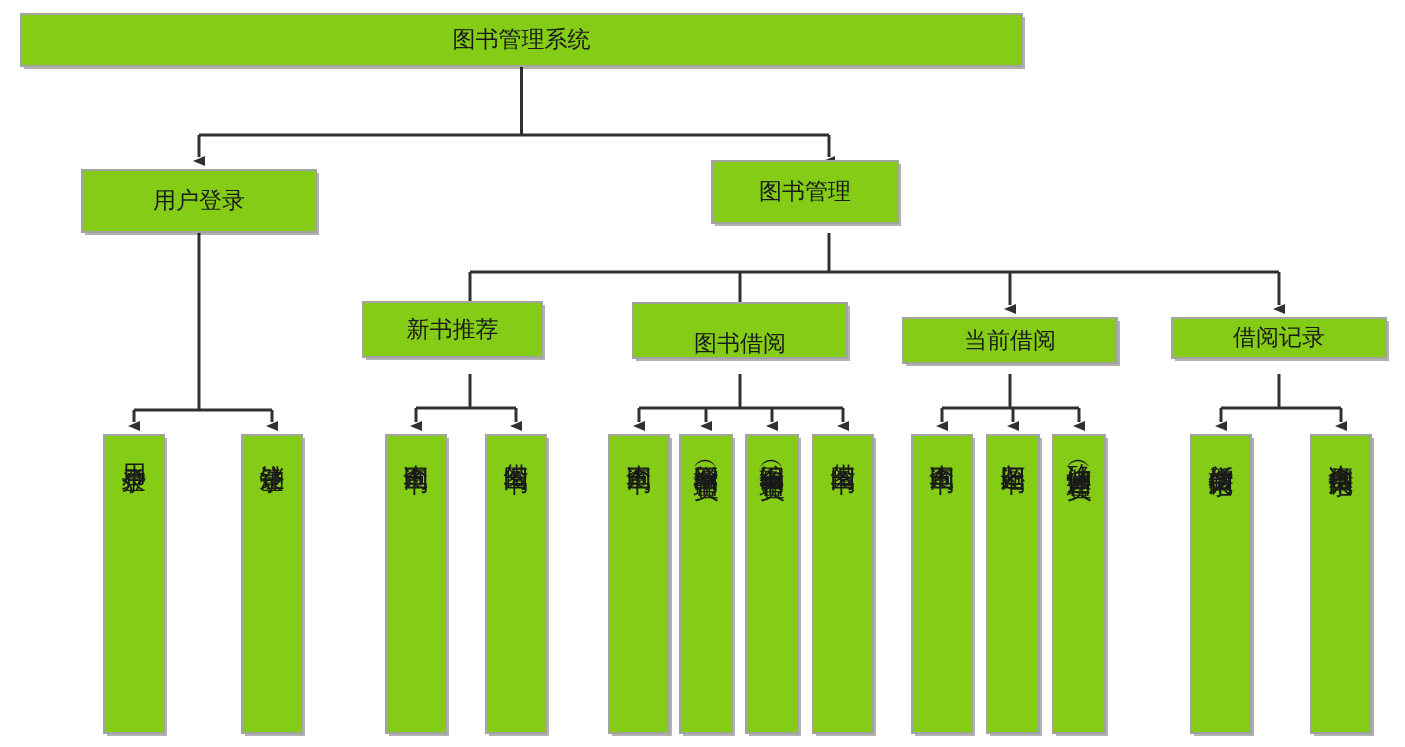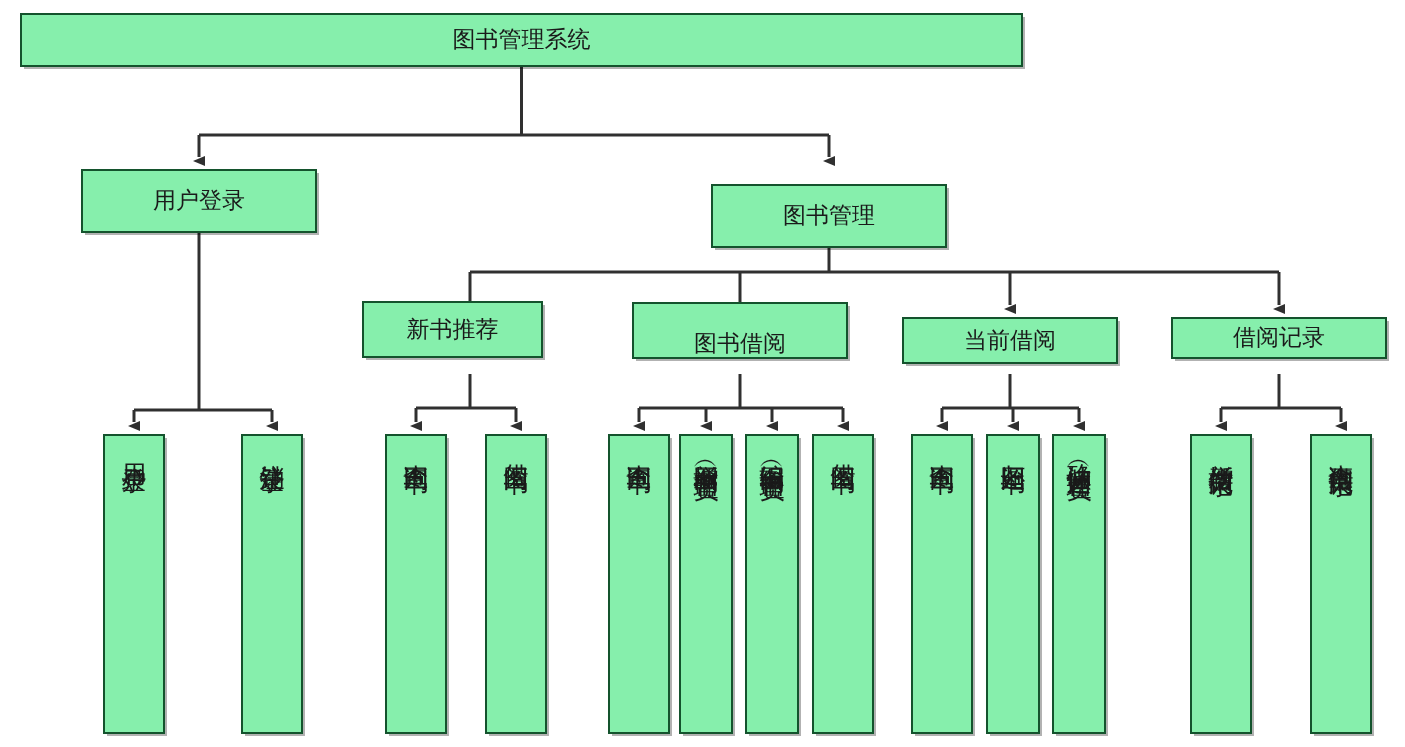--- a/index.html
+++ b/index.html
@@ -22,22 +22,22 @@
     position: absolute;
     left: 0;
     top: 0;
     width: 1405px;
     height: 747px;
     pointer-events: none;
   }
   .node {
     position: absolute;
     box-sizing: border-box;
-    background: #86efac;
-    border: 2px solid #14532d;
+    background: #84cc16;
+    border: 2px solid #a3a3a3;
     box-shadow: 3px 3px 0 -1px rgba(0,0,0,0.30);
     display: flex;
     align-items: center;
     justify-content: center;
     color: #1a1a1a;
     z-index: 2;
   }
   .node .label {
     display: block;
     text-align: center;
@@ -117,21 +117,21 @@
       </g>
   </svg>
 
   <div id="nodes-layer">
       <div class="node horiz" style="left: 20px; top: 13px; width: 1003px; height: 54px;">
         <span class="label">图书管理系统</span>
       </div>
       <div class="node horiz" style="left: 81px; top: 169px; width: 236px; height: 64px;">
         <span class="label">用户登录</span>
       </div>
-      <div class="node horiz" style="left: 711px; top: 184px; width: 236px; height: 64px;">
+      <div class="node horiz" style="left: 711px; top: 160px; width: 188px; height: 64px;">
         <span class="label">图书管理</span>
       </div>
       <div class="node horiz" style="left: 362px; top: 301px; width: 181px; height: 57px;">
         <span class="label">新书推荐</span>
       </div>
       <div class="node horiz" style="left: 632px; top: 302px; width: 216px; height: 57px; align-items: flex-end;">
         <span class="label">图书借阅</span>
       </div>
       <div class="node horiz" style="left: 902px; top: 317px; width: 216px; height: 47px;">
         <span class="label">当前借阅</span>

